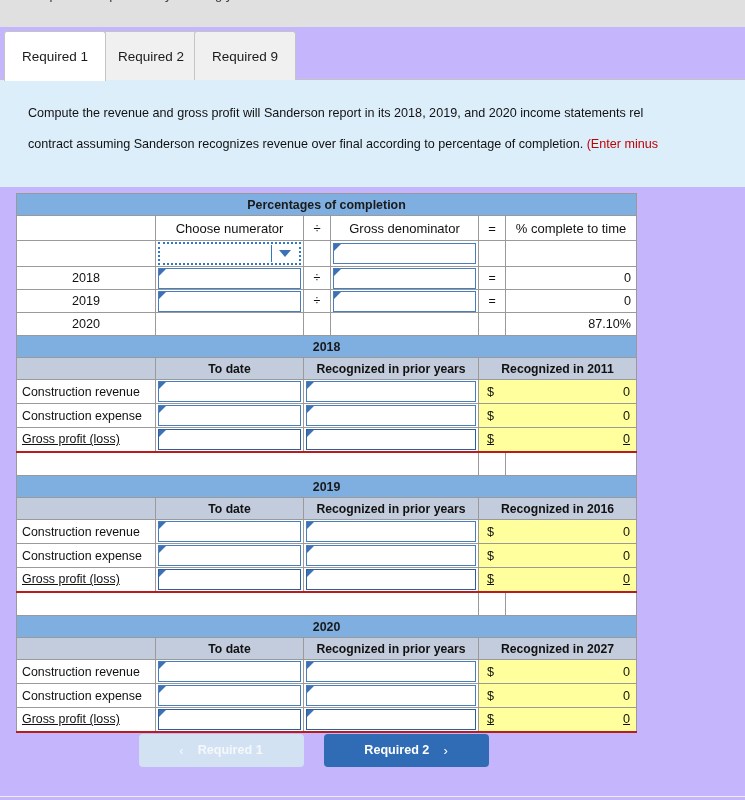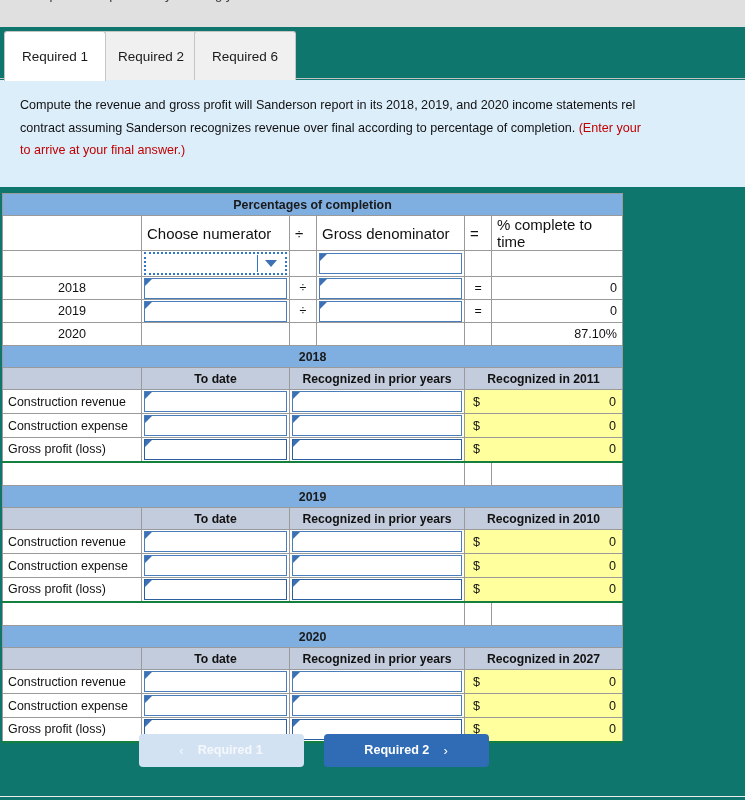--- a/index.html
+++ b/index.html
@@ -6,21 +6,21 @@
   html, body {
     margin: 0; padding: 0;
     width: 745px; height: 800px;
     background: #ffffff;
     font-family: "Liberation Sans", sans-serif;
     overflow: hidden;
   }
   #page {
     position: relative;
     width: 745px; height: 800px;
-    background: #0f766e;
+    background: #c4b5fd;
   }
 
   
   .top-strip {
     position: absolute; left: 0; top: 0;
     width: 745px; height: 27px;
     background: #e0e0e0;
     overflow: hidden;
   }
   .top-strip .ghost {
@@ -61,25 +61,25 @@
     position: absolute; left: 0; top: 80px;
     width: 745px; height: 107px;
     background: #ddeefb;
     padding: 12px 16px 0 16px;
     font-size: 12.6px;
     line-height: 18.6px;
     color: #111111;
     overflow: hidden;
   }
   .instructions .red { color: #c00000; }
-  .instructions p { margin: 4px; white-space: nowrap; }
+  .instructions p { margin: 12px; white-space: nowrap; }
 
   
   .sheet {
-    position: absolute; left: 2px; top: 193px;
+    position: absolute; left: 16px; top: 193px;
     width: 620px;
     border-collapse: collapse;
     font-size: 12.2px;
     color: #111;
     table-layout: fixed;
   }
   .sheet td {
     border: 1px solid #9a9a9a;
     height: 23px;
     padding: 0 5px;
@@ -89,21 +89,22 @@
   .sheet td.band {
     background: #7fafe0;
     text-align: center;
     font-weight: bold;
     font-size: 12.4px;
     color: #1a1a1a;
     height: 22px;
   }
   .sheet td.colhead {
     background: #ffffff;
-    font-size: 15px;
+    text-align: center;
+    font-size: 13px;
     height: 25px;
   }
   .sheet td.grayhead {
     background: #c3ccdc;
     text-align: center;
     font-weight: bold;
     font-size: 12.2px;
     height: 22px;
   }
   .sheet td.rowlabel {
@@ -133,21 +134,21 @@
     background: #ffff9e;
     padding: 0;
   }
   td.answer .inner {
     display: flex; align-items: center;
     justify-content: space-between;
     height: 100%;
     padding: 0 6px 0 8px;
     font-size: 12.6px;
   }
-  td.bottomrule { border-bottom: 2px solid #15803d; }
+  td.bottomrule { border-bottom: 2px solid #b91c1c; text-decoration: underline; }
 
   
   td.inputcell { padding: 0; background: #ffffff; }
   .xinput {
     position: relative;
     height: 21px;
     margin: 0;
     border: 1.6px solid #4a7ebb;
     background: #ffffff;
     cursor: text;
@@ -218,28 +219,27 @@
   </div>
 
   <div class="tabbar">
     <div class="tab active" style="left:4px;">
         <span>Required 1</span>
       </div>
     <div class="tab" style="left:100px;">
         <span>Required 2</span>
       </div>
     <div class="tab" style="left:194px;">
-        <span>Required 6</span>
+        <span>Required 9</span>
       </div>
   </div>
 
   <div class="instructions">
     <p><span>Compute the revenue and gross profit will Sanderson report in its 2018, 2019, and 2020 income statements rel</span></p>
-    <p><span>contract assuming Sanderson recognizes revenue over final according to percentage of completion. </span><span class="red">(Enter your</span></p>
-    <p class="red">to arrive at your final answer.)</p>
+    <p><span>contract assuming Sanderson recognizes revenue over final according to percentage of completion. </span><span class="red">(Enter minus</span></p>
   </div>
 
   <table class="sheet">
     <colgroup>
       <col style="width:139px">
       <col style="width:148px">
       <col style="width:27px">
       <col style="width:148px">
       <col style="width:27px">
       <col style="width:131px">
@@ -370,21 +370,21 @@
         <td class="blank" style="height:24px;"></td>
       </tr>
 
       <tr>
         <td class="band" colspan="6">2019</td>
       </tr>
       <tr>
         <td class="grayhead"></td>
         <td class="grayhead">To date</td>
         <td class="grayhead" colspan="2">Recognized in prior years</td>
-        <td class="grayhead" colspan="2">Recognized in 2010</td>
+        <td class="grayhead" colspan="2">Recognized in 2016</td>
       </tr>
       <tr>
         <td class="rowlabel">Construction revenue</td>
         <td class="inputcell" style="padding:0 2px;">
             <div class="xinput"></div>
           </td>
         <td class="inputcell" colspan="2" style="padding:0 2px;">
             <div class="xinput"></div>
           </td>
         <td class="answer" colspan="2">

